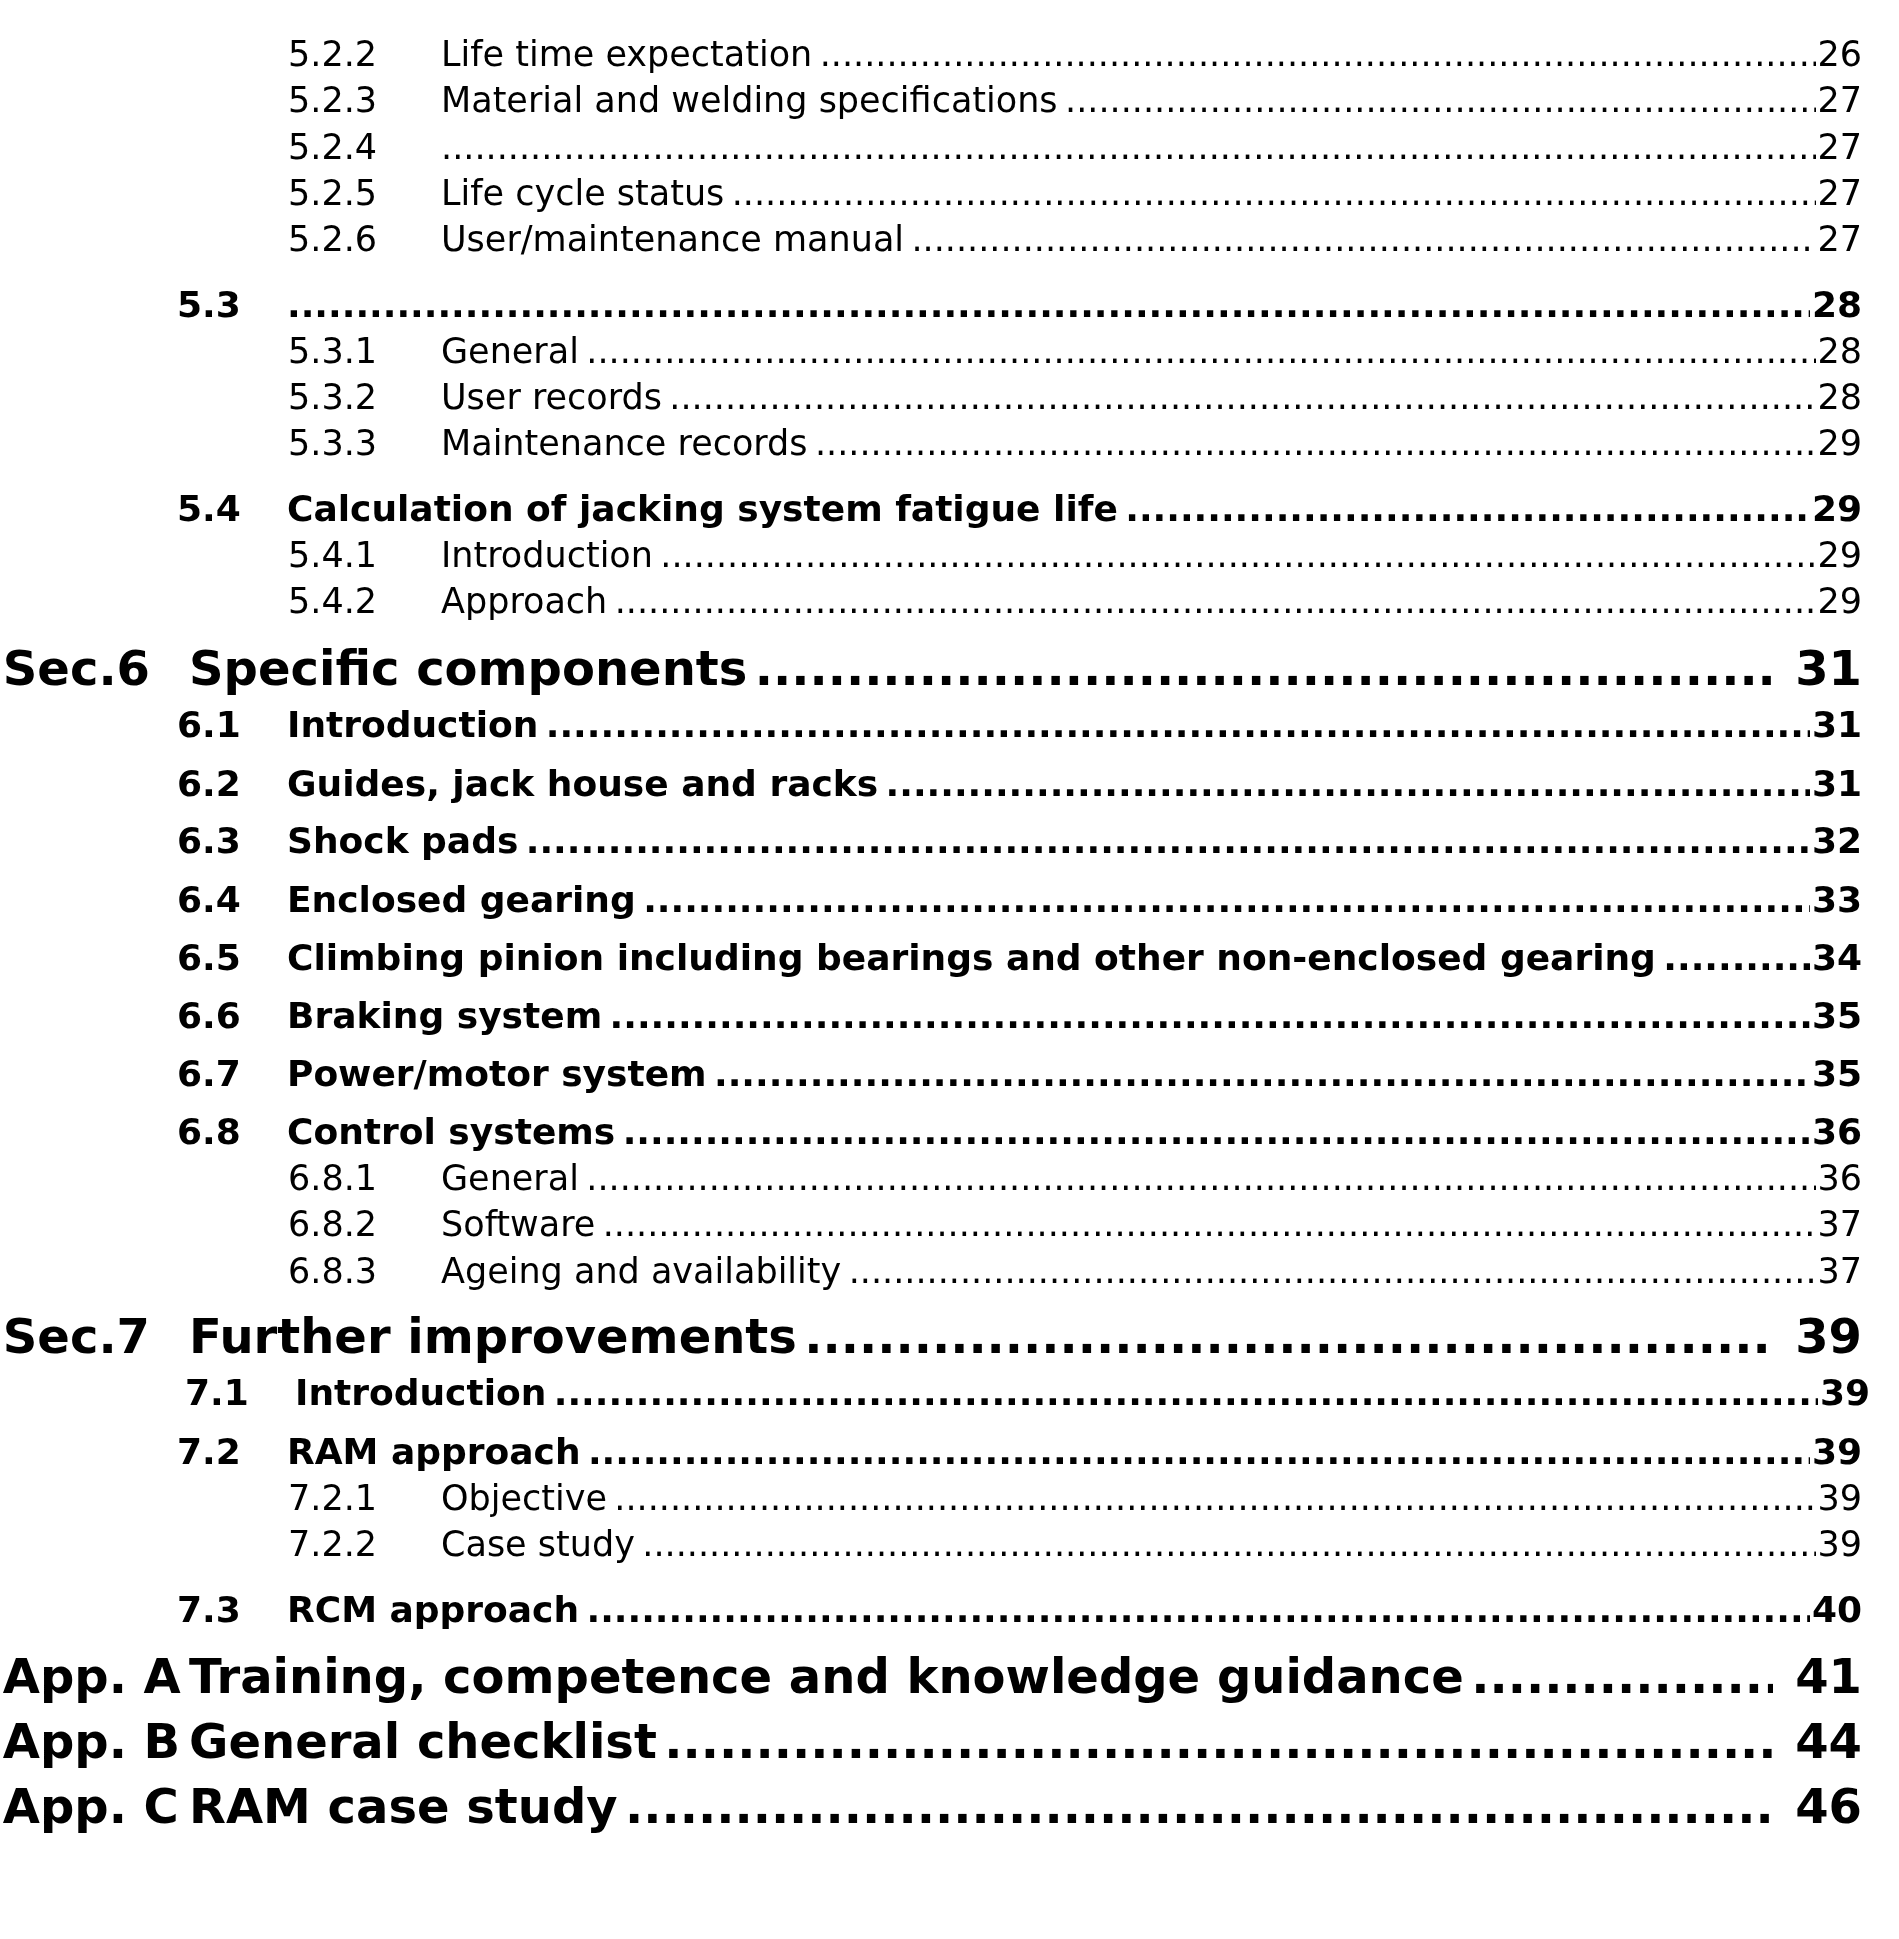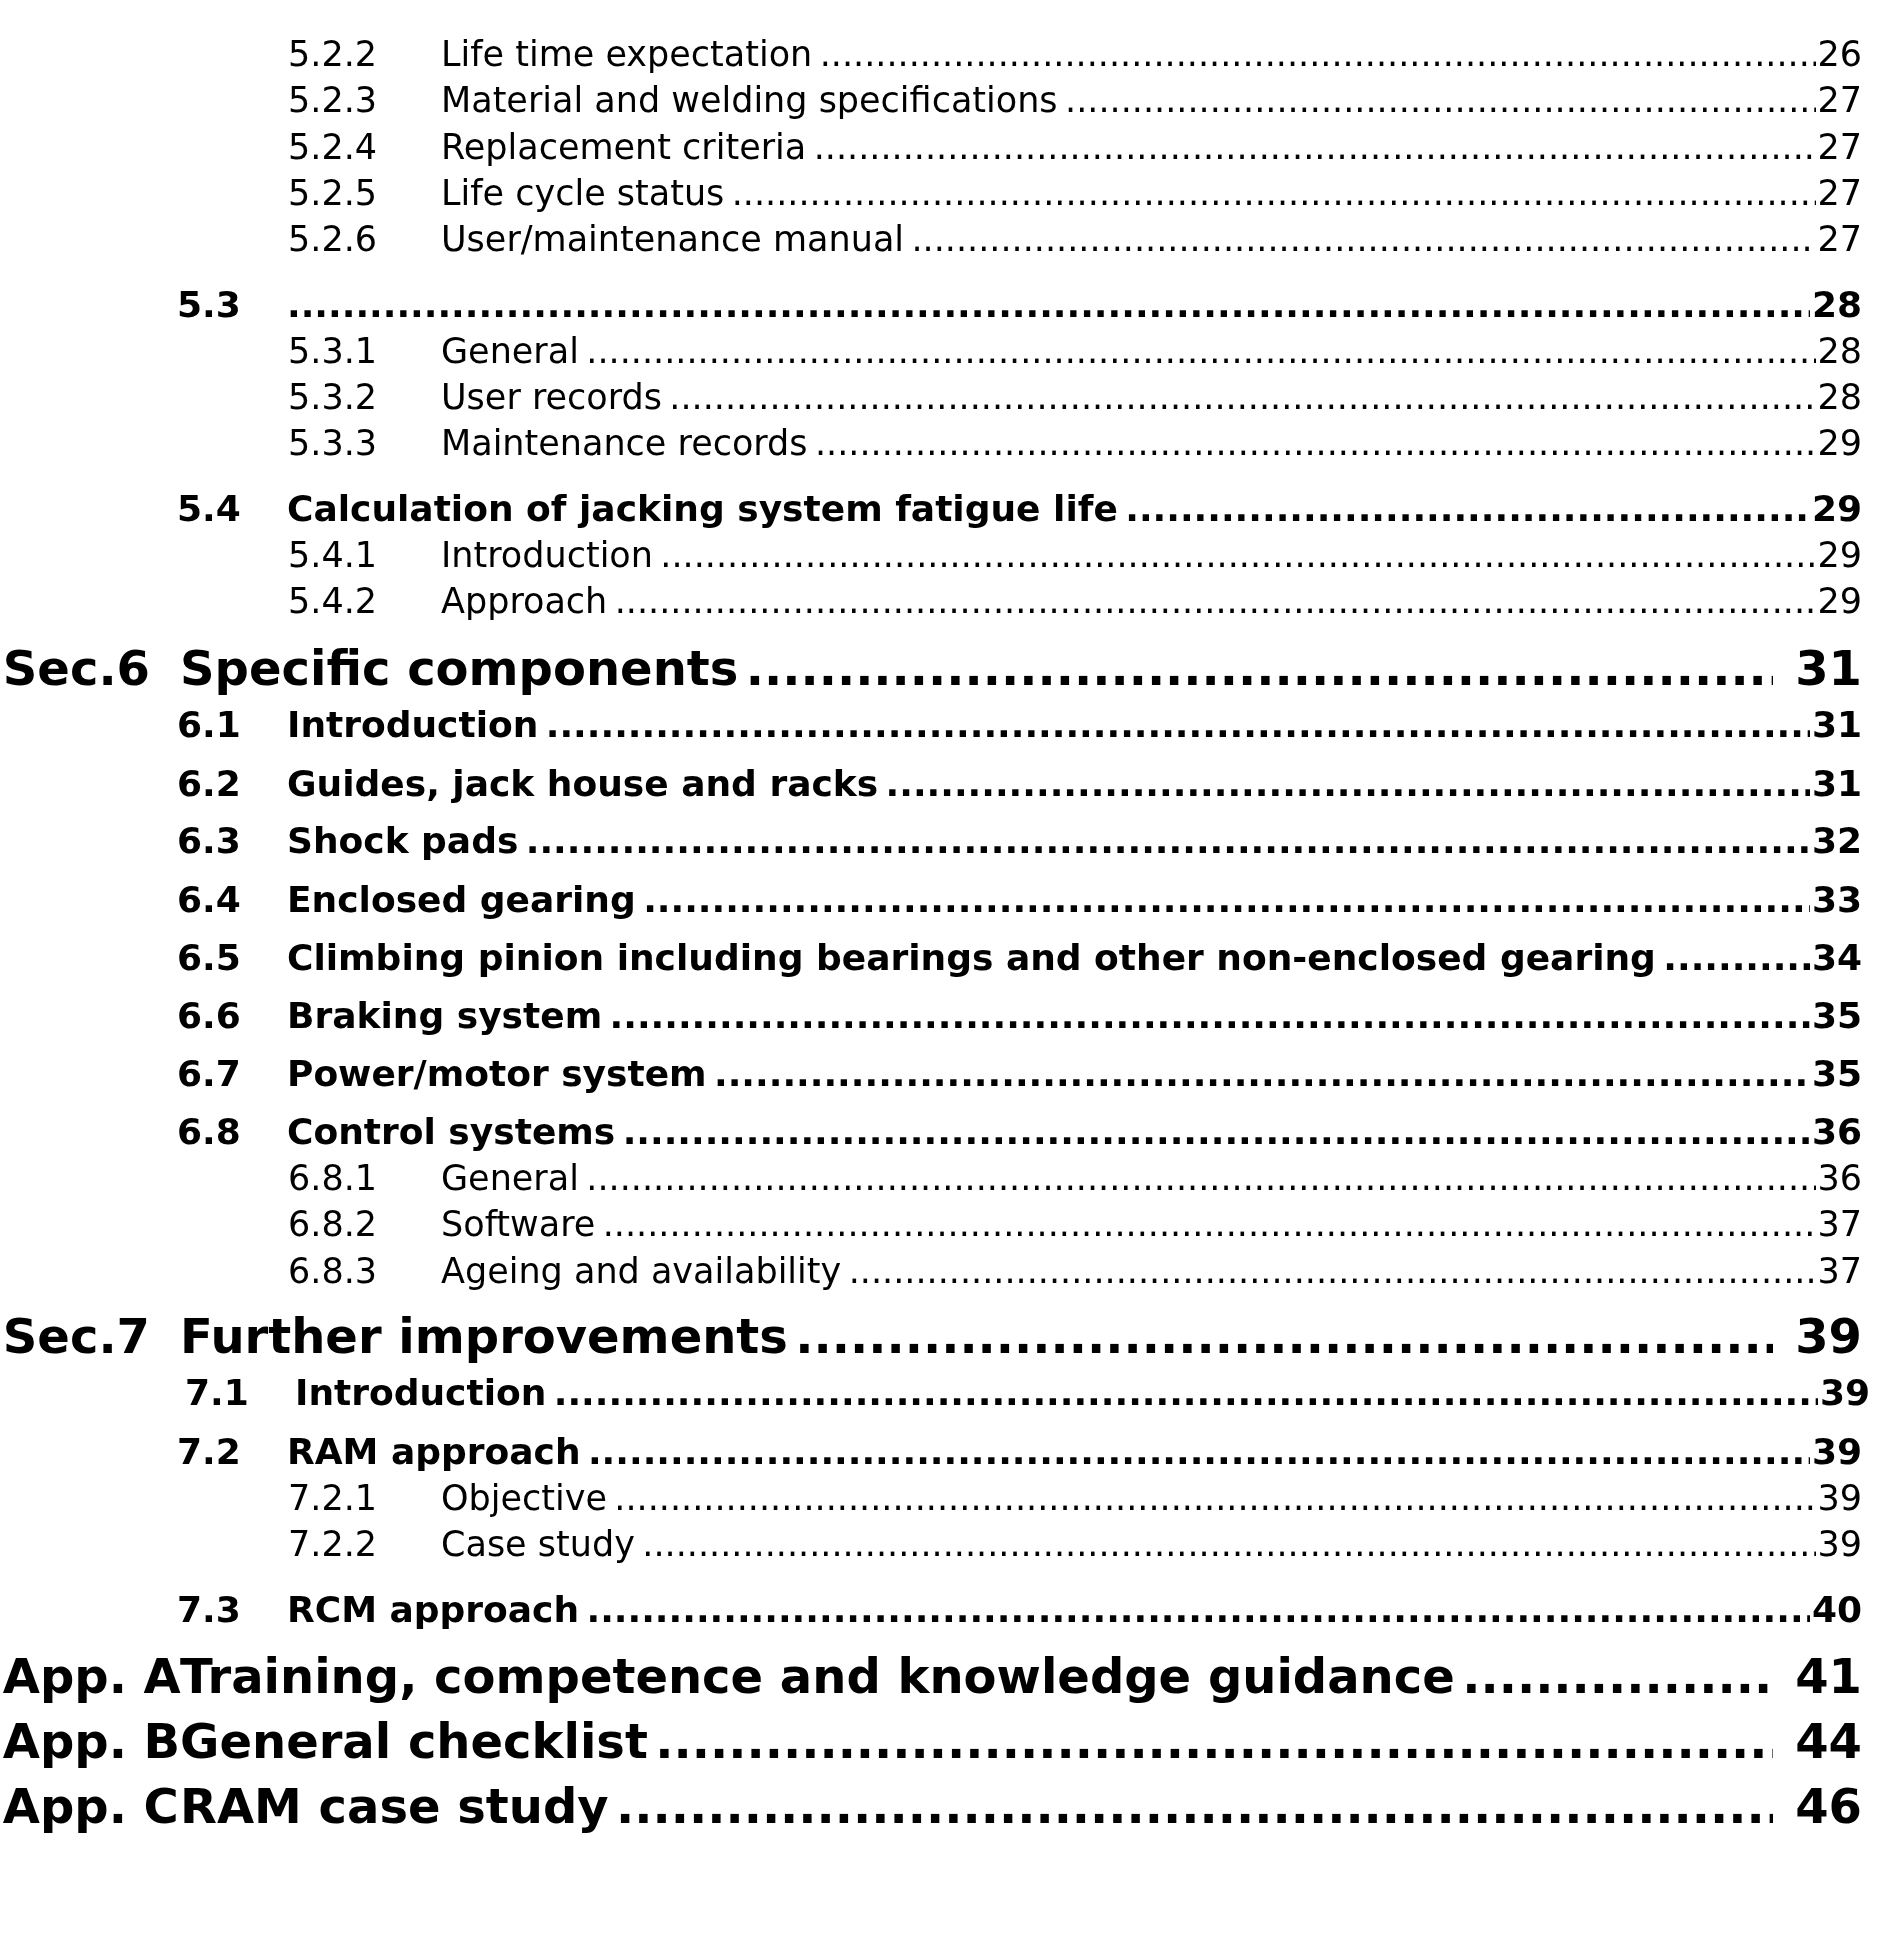--- a/index.html
+++ b/index.html
@@ -70,21 +70,21 @@
   }
 
   
   .lvl1 {
     font-size: 48px;
     font-weight: bold;
   }
   .lvl1 .num { position: absolute; left: 2.8px; }
   .lvl1 .body {
     position: absolute;
-    left: 180px;
+    left: 189px;
     right: 38px;
     display: flex;
     align-items: flex-end;
   }
   .lvl1 .leader { margin-right: 20.4px; }
 
   .toc-row .title { padding-right: 7.4px; }
   .toc-row .page { padding-left: 1.9px; }
   .toc-row .row-inner { position: relative; width: 1900px; height: 52px; }
   .toc-row .num, .toc-row .body { top: 0; line-height: 52px; }
@@ -110,21 +110,20 @@
         <span class="title">Material and welding specifications</span>
         <span class="leader"></span>
         <span class="page">27</span>
       </span>
     </div>
   </div>
     <div class="toc-row lvl3" style="top: 121px;">
     <div class="row-inner">
       <span class="num">5.2.4</span>
       <span class="body">
-        <span class="title">Replacement criteria</span>
         <span class="leader"></span>
         <span class="page">27</span>
       </span>
     </div>
   </div>
     <div class="toc-row lvl3" style="top: 167px;">
     <div class="row-inner">
       <span class="num">5.2.5</span>
       <span class="body">
         <span class="title">Life cycle status</span>

